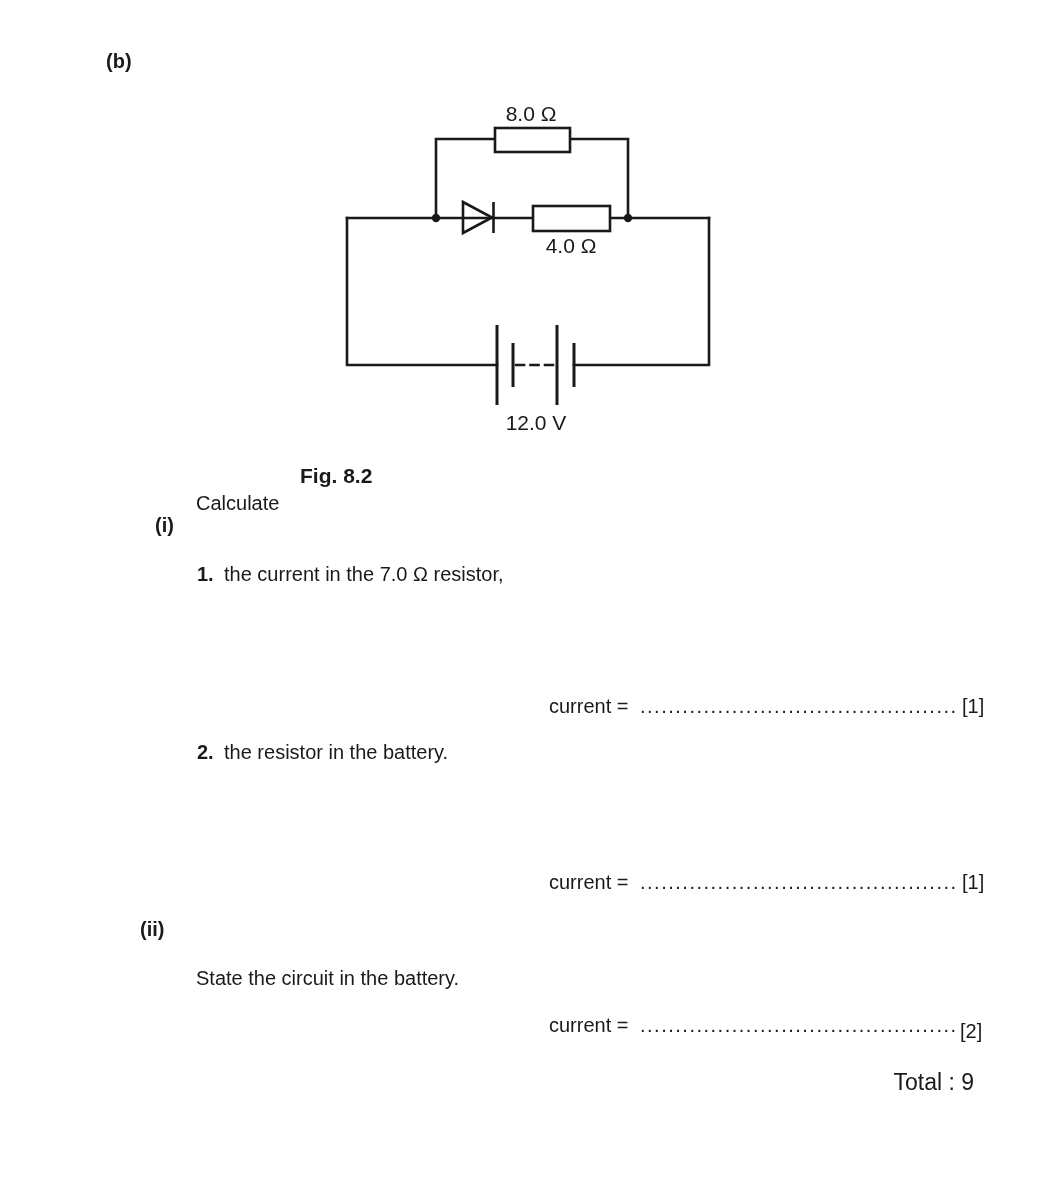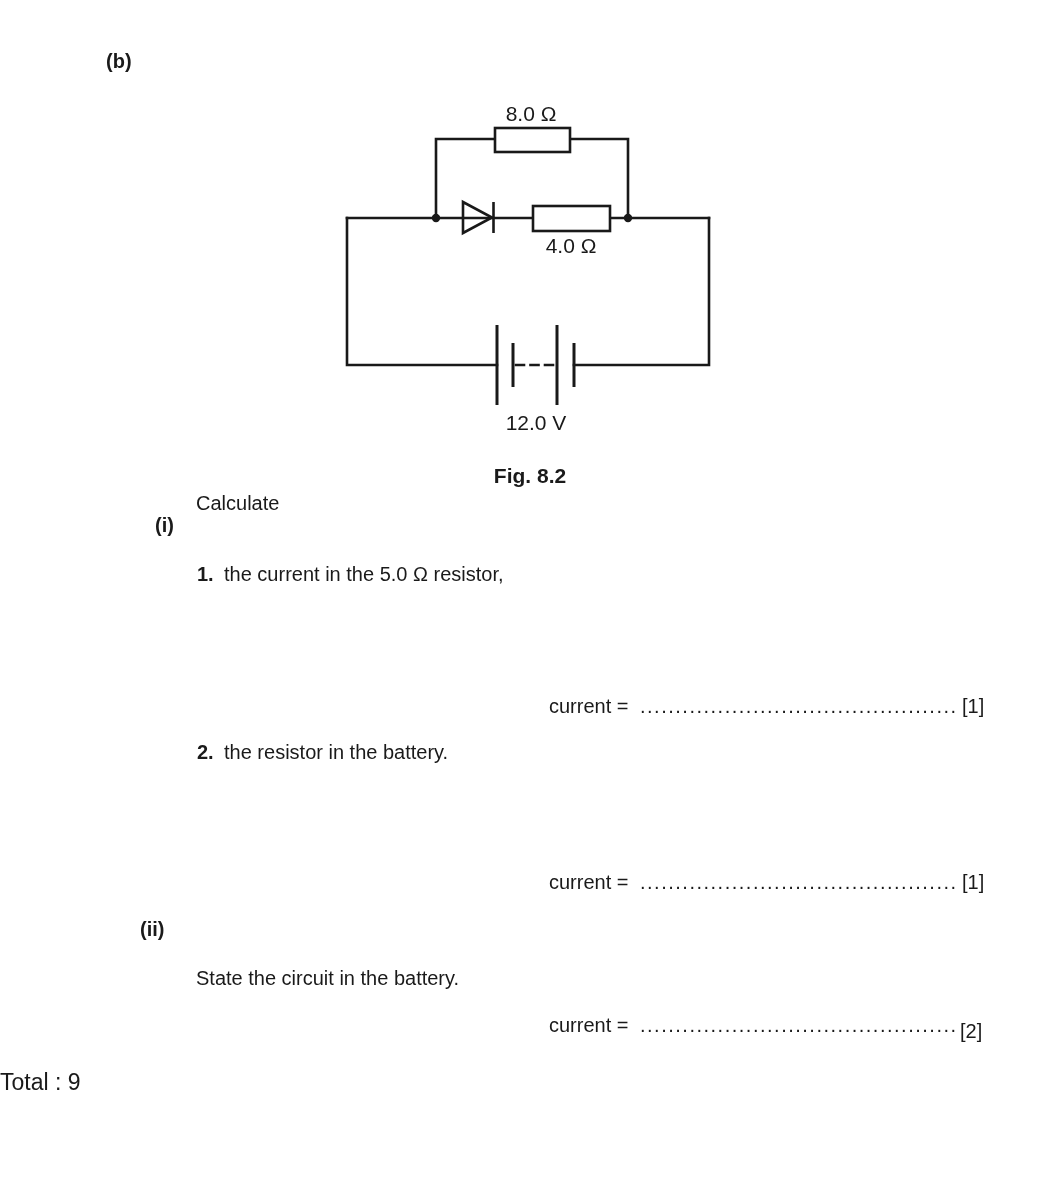--- a/index.html
+++ b/index.html
@@ -7,21 +7,21 @@
     position:relative;
     width:1044px;height:1200px;
     background:#ffffff;
     font-family:"Liberation Sans", sans-serif;
     font-size:20px;
     color:#1a1a1a;
     overflow:hidden;
   }
   .t{position:absolute;white-space:nowrap;line-height:1.15;}
   .bold{font-weight:700;}
-  .center{text-align:center;}
+  .center{}
   .dots{
     display:inline-block;
     width:316px;height:24px;
     overflow:hidden;
     letter-spacing:1.5px;
     white-space:nowrap;
   }
   .circuit{position:absolute;left:300px;top:90px;}
   .total{font-size:23px;}
   .figcap{font-size:21px;}
@@ -71,35 +71,35 @@
       <text x="536" y="430">12.0 V</text>
     </g>
   </svg>
 
   <div class="t bold center figcap" style="left:300px;top:464px;width:460px">Fig. 8.2</div>
 
   <span class="t bold" style="left:155px;top:514px">(i)</span>
   <span class="t" style="left:196px;top:492px">Calculate</span>
 
   <span class="t bold" style="left:197px;top:563px">1.</span>
-  <span class="t" style="left:224px;top:563px">the current in the 5.0 Ω resistor,</span>
+  <span class="t" style="left:224px;top:563px">the current in the 7.0 Ω resistor,</span>
 
   <span class="t" style="left:549px;top:695px">current =</span>
   <span class="t dots" style="left:640px;top:695px">.......................................................</span>
   <span class="t" style="left:962px;top:695px">[1]</span>
 
   <span class="t bold" style="left:197px;top:741px">2.</span>
   <span class="t" style="left:224px;top:741px">the resistor in the battery.</span>
 
   <span class="t" style="left:549px;top:871px">current =</span>
   <span class="t dots" style="left:640px;top:871px">.......................................................</span>
   <span class="t" style="left:962px;top:871px">[1]</span>
 
   <span class="t bold" style="left:140px;top:918px">(ii)</span>
   <span class="t" style="left:196px;top:967px">State the circuit in the battery.</span>
 
   <span class="t" style="left:549px;top:1014px">current =</span>
   <span class="t dots" style="left:640px;top:1014px">.......................................................</span>
   <span class="t" style="left:960px;top:1020px">[2]</span>
 
-  <div class="t total" style="left:0;top:1069px;width:974px;">Total : 9</div>
+  <div class="t total" style="left:0;top:1069px;width:974px;text-align:right">Total : 9</div>
 
 </div>
 
 </body></html>

